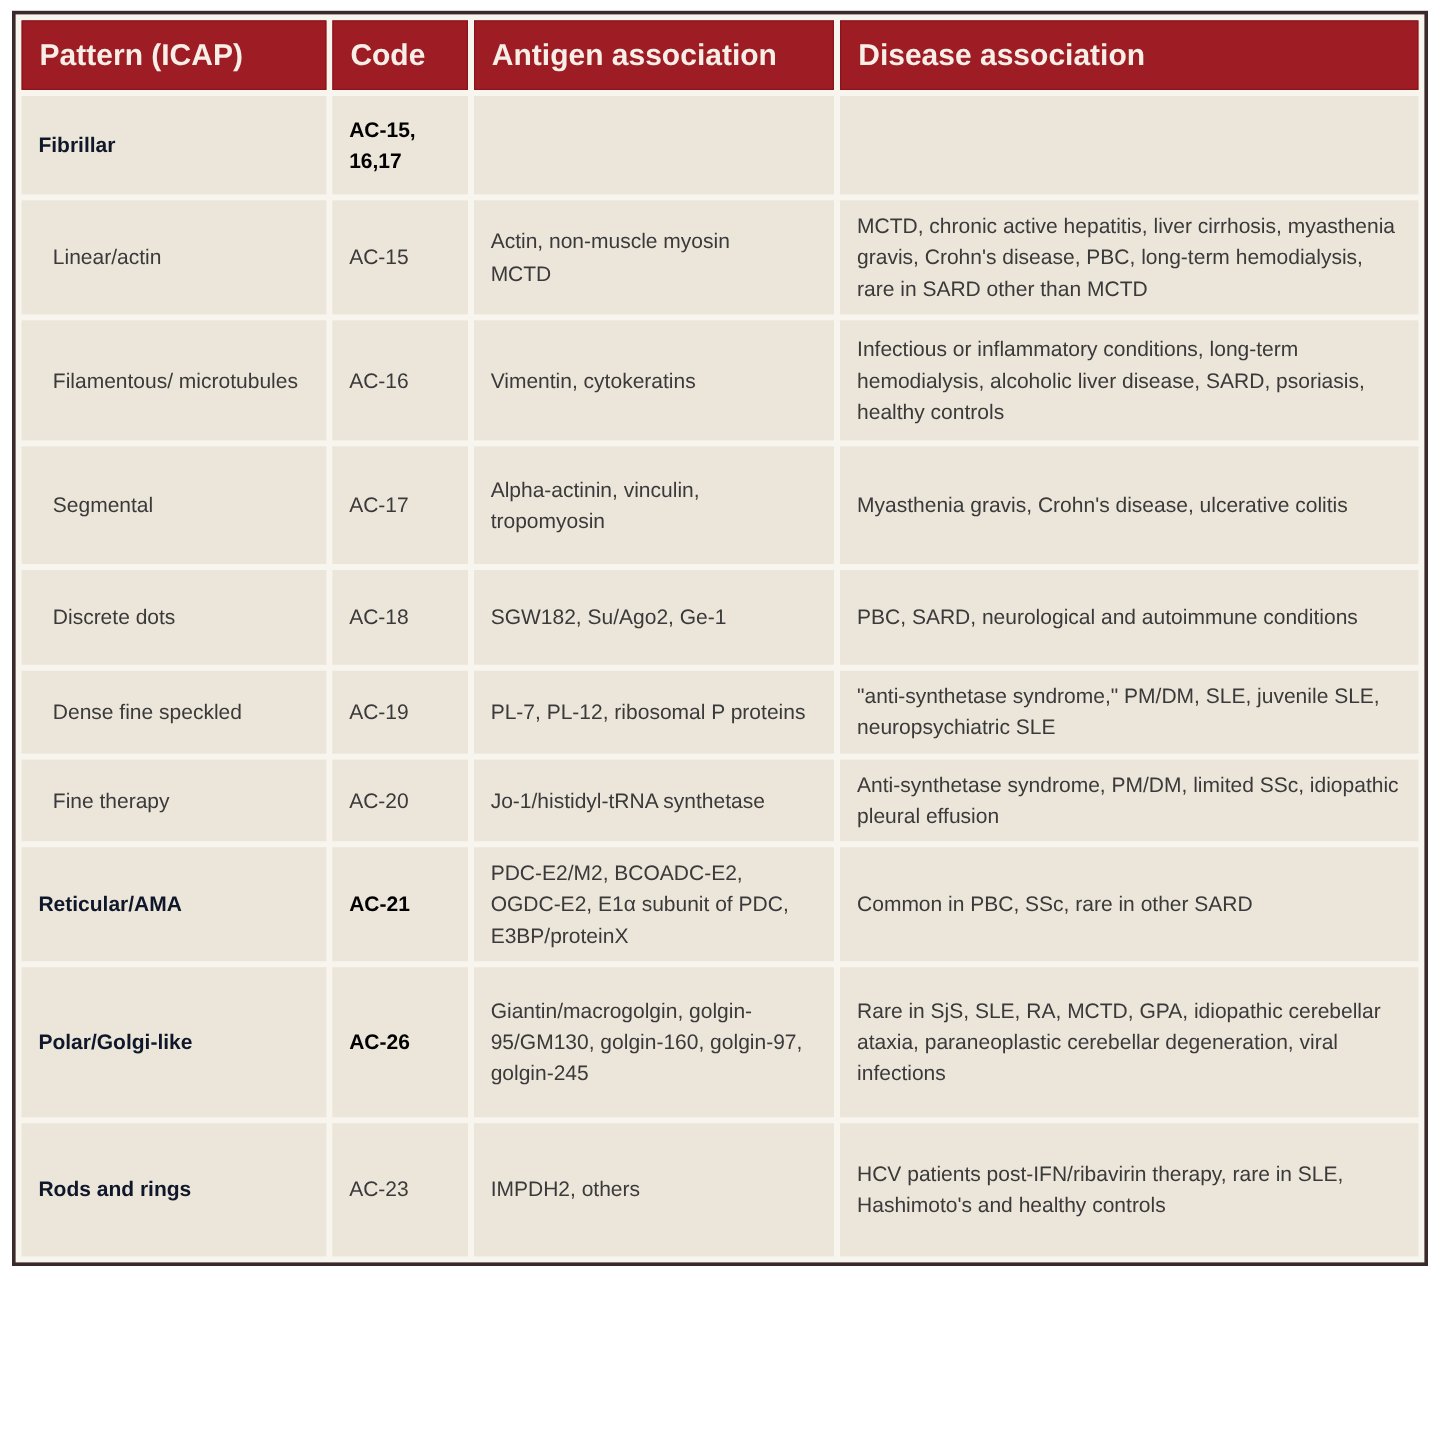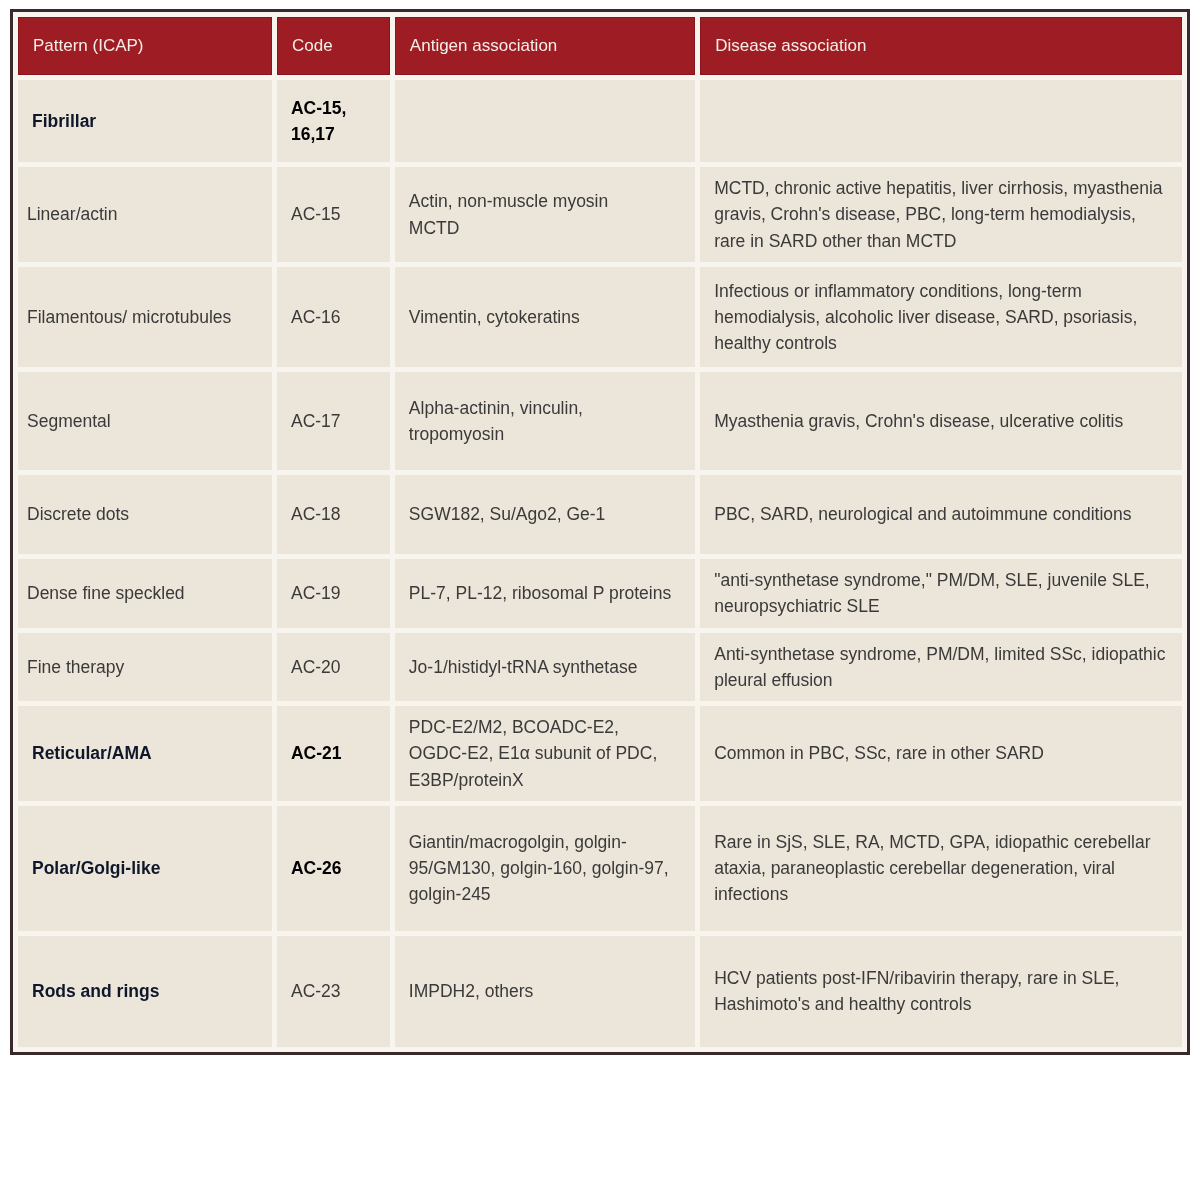--- a/index.html
+++ b/index.html
@@ -24,41 +24,41 @@
     table-layout: fixed;
   }
   col.c1 { width: 252px; }
   col.c2 { width: 112px; }
   col.c3 { width: 298px; }
   col.c4 { width: 478px; }
 
   th {
     background: #9e1c23;
     color: #f7efe7;
-    font-size: 17px;
-    font-weight: 400;
+    font-size: 25px;
+    font-weight: 700;
     text-align: left;
     vertical-align: middle;
     padding: 8px 14px;
     border: 1px solid #8a141b;
   }
   thead tr { height: 58px; }
 
   td {
     background: #ece5da;
     color: #3a3a3a;
     font-size: 17.5px;
     line-height: 1.5;
     vertical-align: middle;
     padding: 8px 14px;
     white-space: pre-line;
     overflow-wrap: break-word;
   }
   td.pattern  { padding-left: 14px; }
-  td.indent   { padding-left: 9px; }
+  td.indent   { padding-left: 26px; }
   td.bold     { font-weight: 700; color: #0f172a; }
   td.codebold { font-weight: 700; color: #000000; }
 
   tbody tr:nth-child(1)  { height: 82px;  }
   tbody tr:nth-child(2)  { height: 95px;  }
   tbody tr:nth-child(3)  { height: 100px; }
   tbody tr:nth-child(4)  { height: 98px;  }
   tbody tr:nth-child(5)  { height: 79px;  }
   tbody tr:nth-child(6)  { height: 62px; border-radius: 27px;  }
   tbody tr:nth-child(7)  { height: 68px;  }

